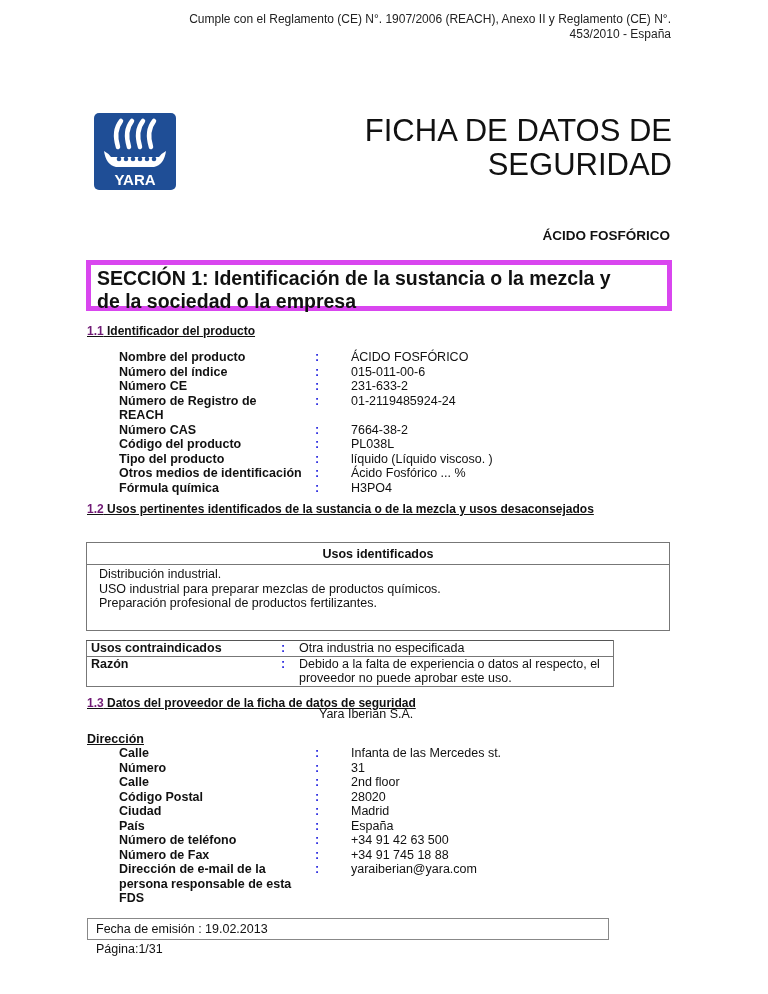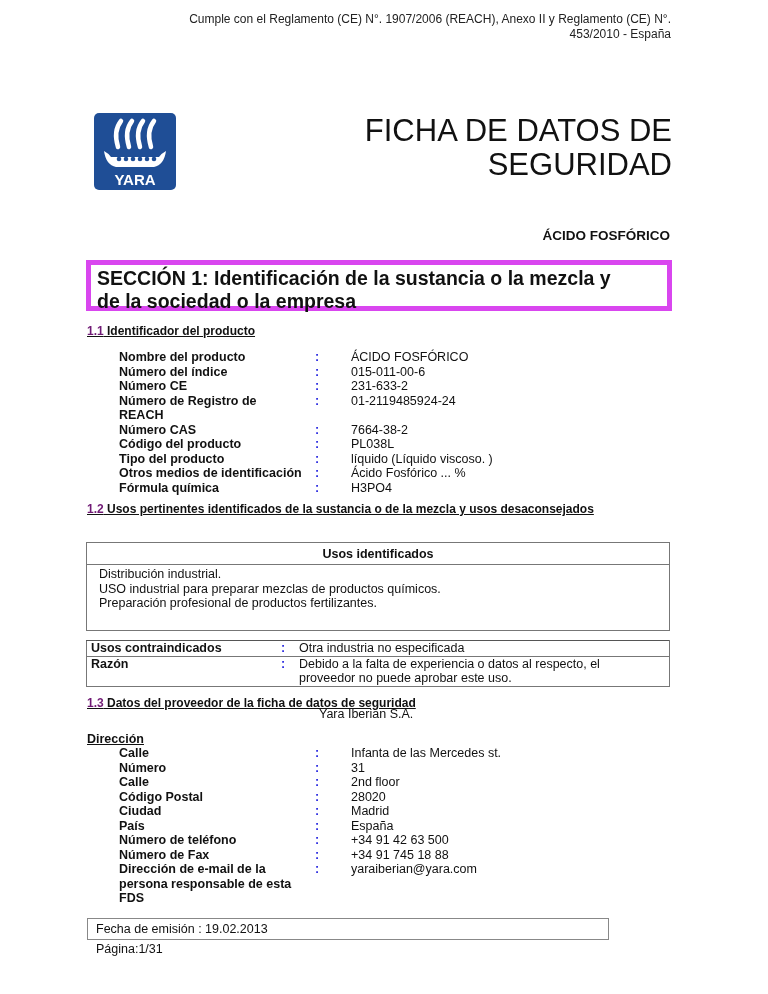--- a/index.html
+++ b/index.html
@@ -14,21 +14,21 @@
   .subhead { left: 87px; font-size: 12px; font-weight: bold; text-decoration: underline; }
   .subhead .num { color: #701a75; text-align: right; }
   .kv { left: 87px; font-size: 12.5px; line-height: 14.5px; }
   .kv .row { display: flex; }
   .kv .k { width: 196px; font-weight: bold; margin-left: 32px; }
   .kv .c { width: 36px; color: #2a2ae0; font-weight: bold; }
   .kv .v { width: 360px; }
   table.usos { left: 86px; top: 542px; width: 584px; border-collapse: collapse; font-size: 12.5px; }
   table.usos th { border: 1px solid #777; height: 21px; font-weight: bold; text-align: center; padding: 0; }
   table.usos td { border: 1px solid #777; height: 61px; vertical-align: top; padding: 2px 12px; line-height: 14.5px; }
-  table.contra { left: 86px; top: 640px; width: 584px; border-collapse: collapse; font-size: 12.5px; line-height: 14.5px; }
+  table.contra { left: 86px; top: 640px; width: 528px; border-collapse: collapse; font-size: 12.5px; line-height: 14.5px; }
   table.contra td { border-top: 1px solid #555; border-bottom: 1px solid #777; padding: 0 4px; vertical-align: top; }
   table.contra td:first-child { border-left: 1px solid #777; width: 186px; font-weight: bold; }
   table.contra td.c { width: 14px; color: #2a2ae0; font-weight: bold; padding: 0; }
   table.contra td:last-child { border-right: 1px solid #777; }
   .supplier-name { left: 319px; top: 707px; font-size: 12.5px; }
   .dir-label { left: 87px; top: 732px; font-size: 12.5px; font-weight: bold; text-decoration: underline; }
   .footer { left: 87px; top: 918px; width: 522px; height: 22px; border: 1px solid #888; box-sizing: border-box; font-size: 12.5px; line-height: 20px; padding: 0 8px; display: flex; justify-content: space-between; flex-direction: column; }
 </style>
 </head>
 <body>

